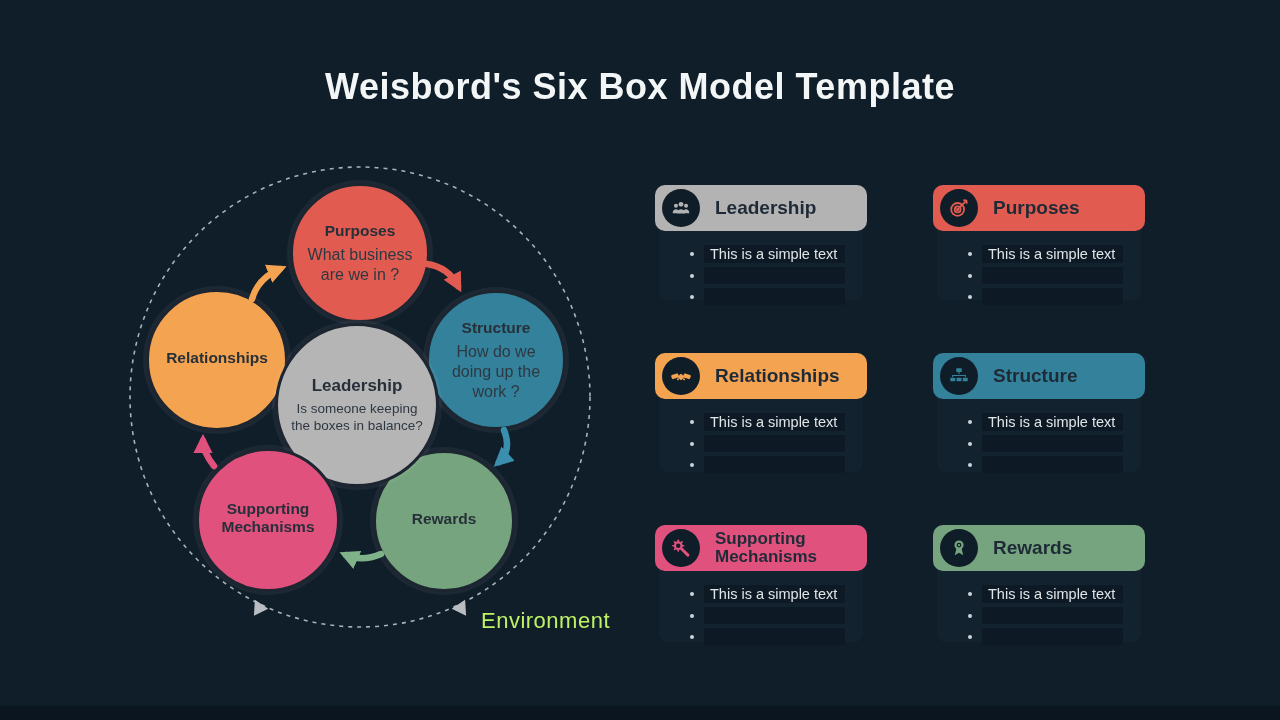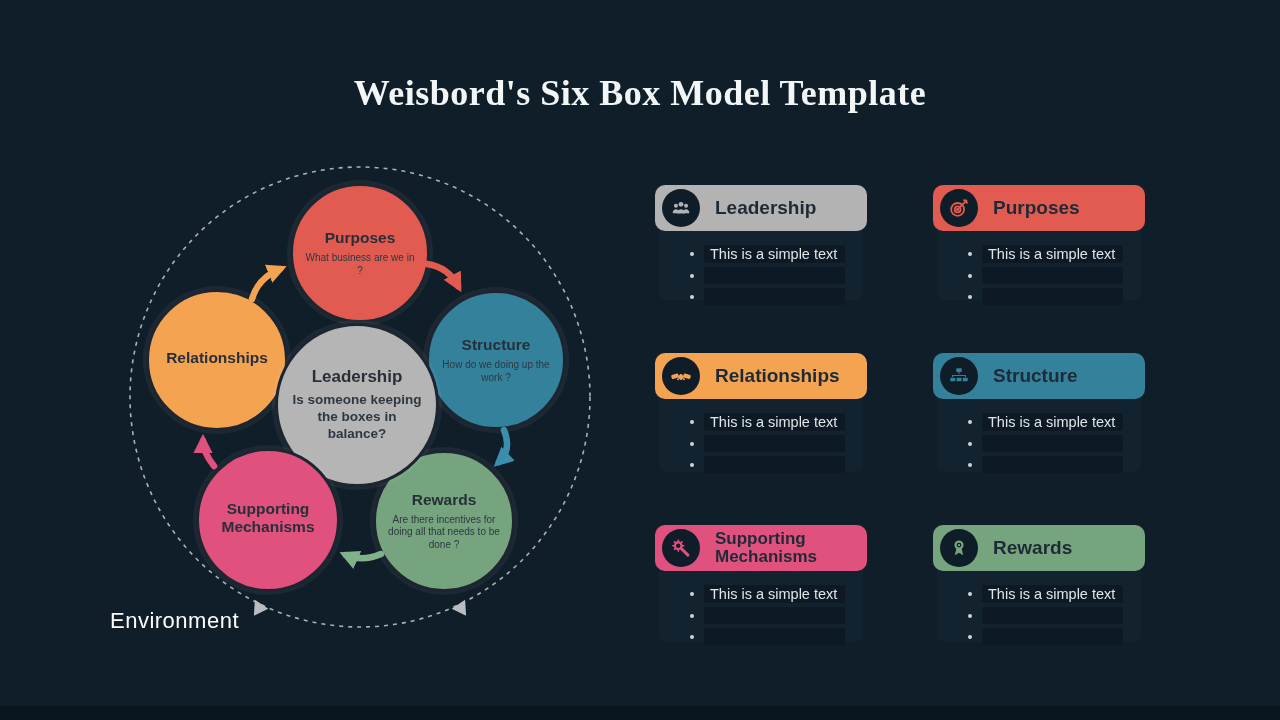--- a/index.html
+++ b/index.html
@@ -7,54 +7,53 @@
   body {
     background:#101e2a;
     font-family:"Liberation Sans", sans-serif;
     overflow:hidden;
     position:relative;
   }
   .stage { position:absolute; inset:0; width:1280px; height:720px; background:#101e2a; }
   .footer-bar { position:absolute; left:0; bottom:0; width:100%; height:14px; background:rgba(4,12,20,.45); }
 
   .slide-title {
-    position:absolute; top:72px; left:0; width:100%;
+    position:absolute; top:66px; left:0; width:100%;
     text-align:center; color:#f3f6f7; font-size:36px; font-weight:bold;
     letter-spacing:.5px;
-    font-family:Liberation Serif, serif;
   }
 
   
   .diagram { position:absolute; left:110px; top:150px; width:500px; height:500px; }
   .diagram svg.ring-layer   { position:absolute; inset:0; z-index:0; }
   .diagram svg.arrow-layer  { position:absolute; inset:0; z-index:6; pointer-events:none; }
 
   .circle {
     position:absolute; border-radius:50%;
     display:flex; flex-direction:column; align-items:center; justify-content:center;
     text-align:center; border:3px solid #1d2630;
     box-shadow:0 0 0 3px rgba(255,255,255,.05);
     padding:10px;
   }
   .circle .c-title { font-weight:bold; color:#273039; font-size:15.5px; margin-bottom:5px; }
-  .circle .c-q     { color:#2e3842; font-size:10px; line-height:1.25; }
+  .circle .c-q     { color:#2e3842; font-size:16px; line-height:1.25; }
 
   .pos-purposes      { left:180px; top:33px;  width:140px; height:140px; z-index:1; }
   .pos-structure     { left:316px; top:140px; width:140px; height:140px; z-index:2; }
   .pos-relationships { left:36px;  top:139px; width:142px; height:142px; z-index:2; }
   .pos-rewards       { left:263px; top:300px; width:142px; height:142px; z-index:2; }
   .pos-supporting    { left:86px;  top:298px; width:144px; height:144px; z-index:4; }
   .pos-leadership    { left:165px; top:173px; width:164px; height:164px; z-index:3; }
   .pos-leadership .c-title { font-size:17px; }
-  .pos-leadership .c-q     { font-size:13.5px;font-weight:bold; }
+  .pos-leadership .c-q     { font-size:13.5px; }
   .pos-supporting .c-title { line-height:1.1; }
 
   .environment-label {
-    position:absolute; left:0; top:458px; width:500px; text-align:left;
-    color:#ffffff; font-size:22px; letter-spacing:.5px; z-index:1;
+    position:absolute; left:0; top:458px; width:500px; text-align:right;
+    color:#bef264; font-size:22px; letter-spacing:.5px; z-index:1;
   }
 
   
   .cards {
     position:absolute; left:655px; top:185px; width:490px;
     display:grid; grid-template-columns:212px 212px; column-gap:66px;
     grid-template-rows:115px 119px 117px; row-gap:53px;
   }
   .card { position:relative; }
   .card-body {
@@ -108,21 +107,20 @@
       <div class="c-q">What business are we in ?</div>
     </div>
 
     <div class="circle pos-structure" style="background: rgb(51, 129, 155);">
       <div class="c-title">Structure</div>
       <div class="c-q">How do we doing up the work ?</div>
     </div>
 
     <div class="circle pos-rewards" style="background: rgb(117, 164, 126);">
       <div class="c-title">Rewards</div>
-      <div class="c-q">Are there incentives for doing all that needs to be done ?</div>
     </div>
 
     <div class="circle pos-supporting" style="background: rgb(224, 81, 126);">
       <div class="c-title">Supporting Mechanisms</div>
     </div>
 
     <div class="circle pos-relationships" style="background: rgb(244, 163, 81);">
       <div class="c-title">Relationships</div>
     </div>
 

